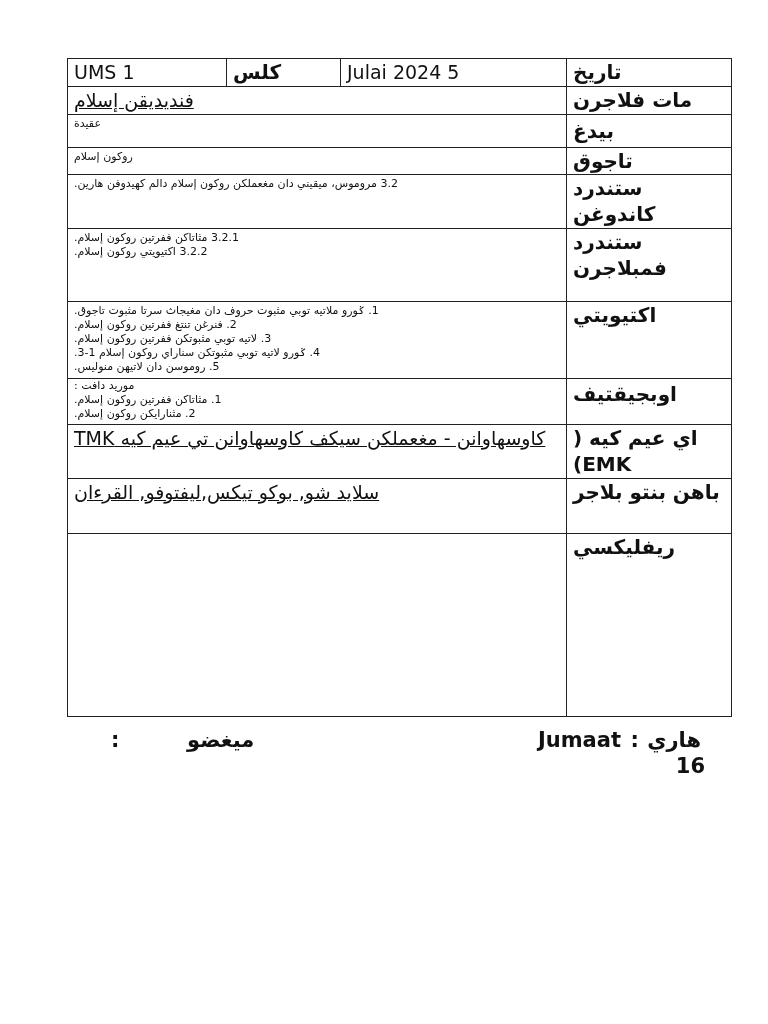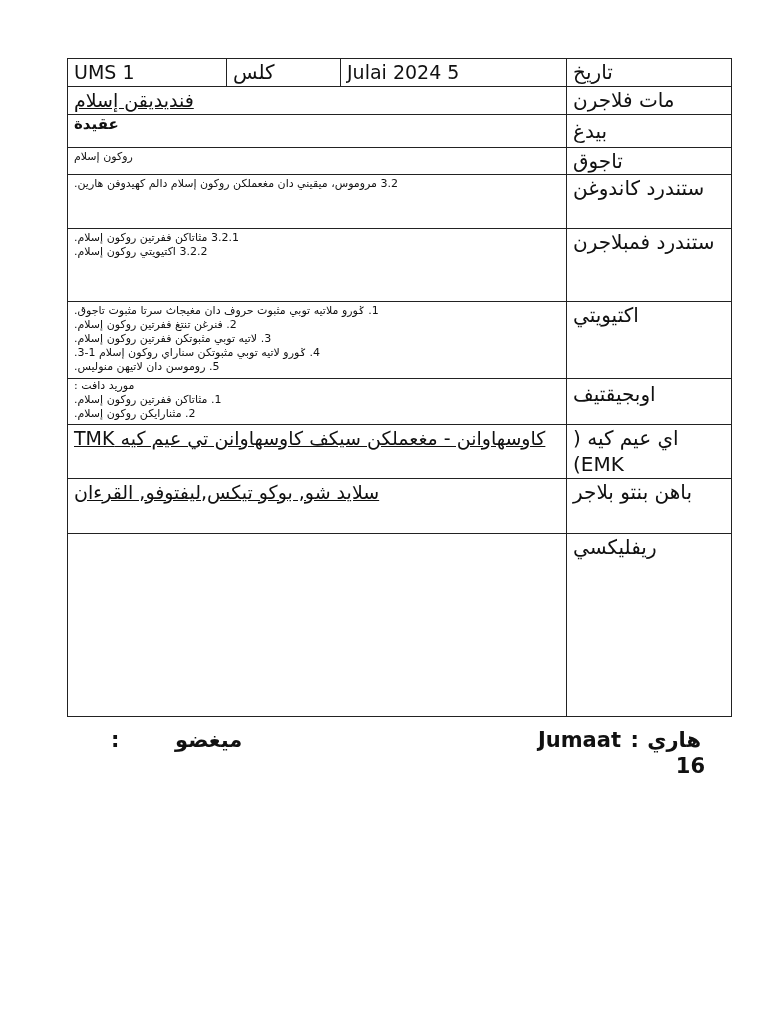--- a/index.html
+++ b/index.html
@@ -25,43 +25,43 @@
     }
     table.plan td {
       border: 1.3px solid #222222;
       padding: 0 6px;
       vertical-align: top;
       direction: rtl;
       text-align: left;
       overflow: hidden;
     }
     .lbl {
-      font-weight: normal;
+      font-weight: bold;
       font-size: 20px;
       line-height: 26px;
     }
     .val-lg {
       font-size: 19px;
       line-height: 26px;
       text-decoration: underline;
     }
     .val-ltr {
       direction: ltr !important;
       text-align: right;
       font-size: 19px;
       line-height: 26px;
     }
     .val-sm {
       font-size: 11px;
       line-height: 14px;
       padding-top: 2px !important;
     }
     .val-sm-bold {
-      font-size: 15px;
-      font-weight: bold;
+      font-size: 11px;
+      font-weight: normal;
       line-height: 14px;
       padding-top: 2px !important;
     }
     .list-line {
       display: block;
       white-space: nowrap;
     }
     .footer {
       position: absolute;
       top: 728px;
@@ -88,21 +88,21 @@
       right: 110px;
       top: 0;
     }
     .footer .day-num {
       position: absolute;
       right: 26px;
       top: 26px;
     }
     .footer .week-label {
       position: absolute;
-      left: 108px;
+      left: 120px;
       top: 0;
       direction: rtl;
     }
     .footer .week-colon {
       position: absolute;
       left: 44px;
       top: 0;
     }
   </style>
 </head>

